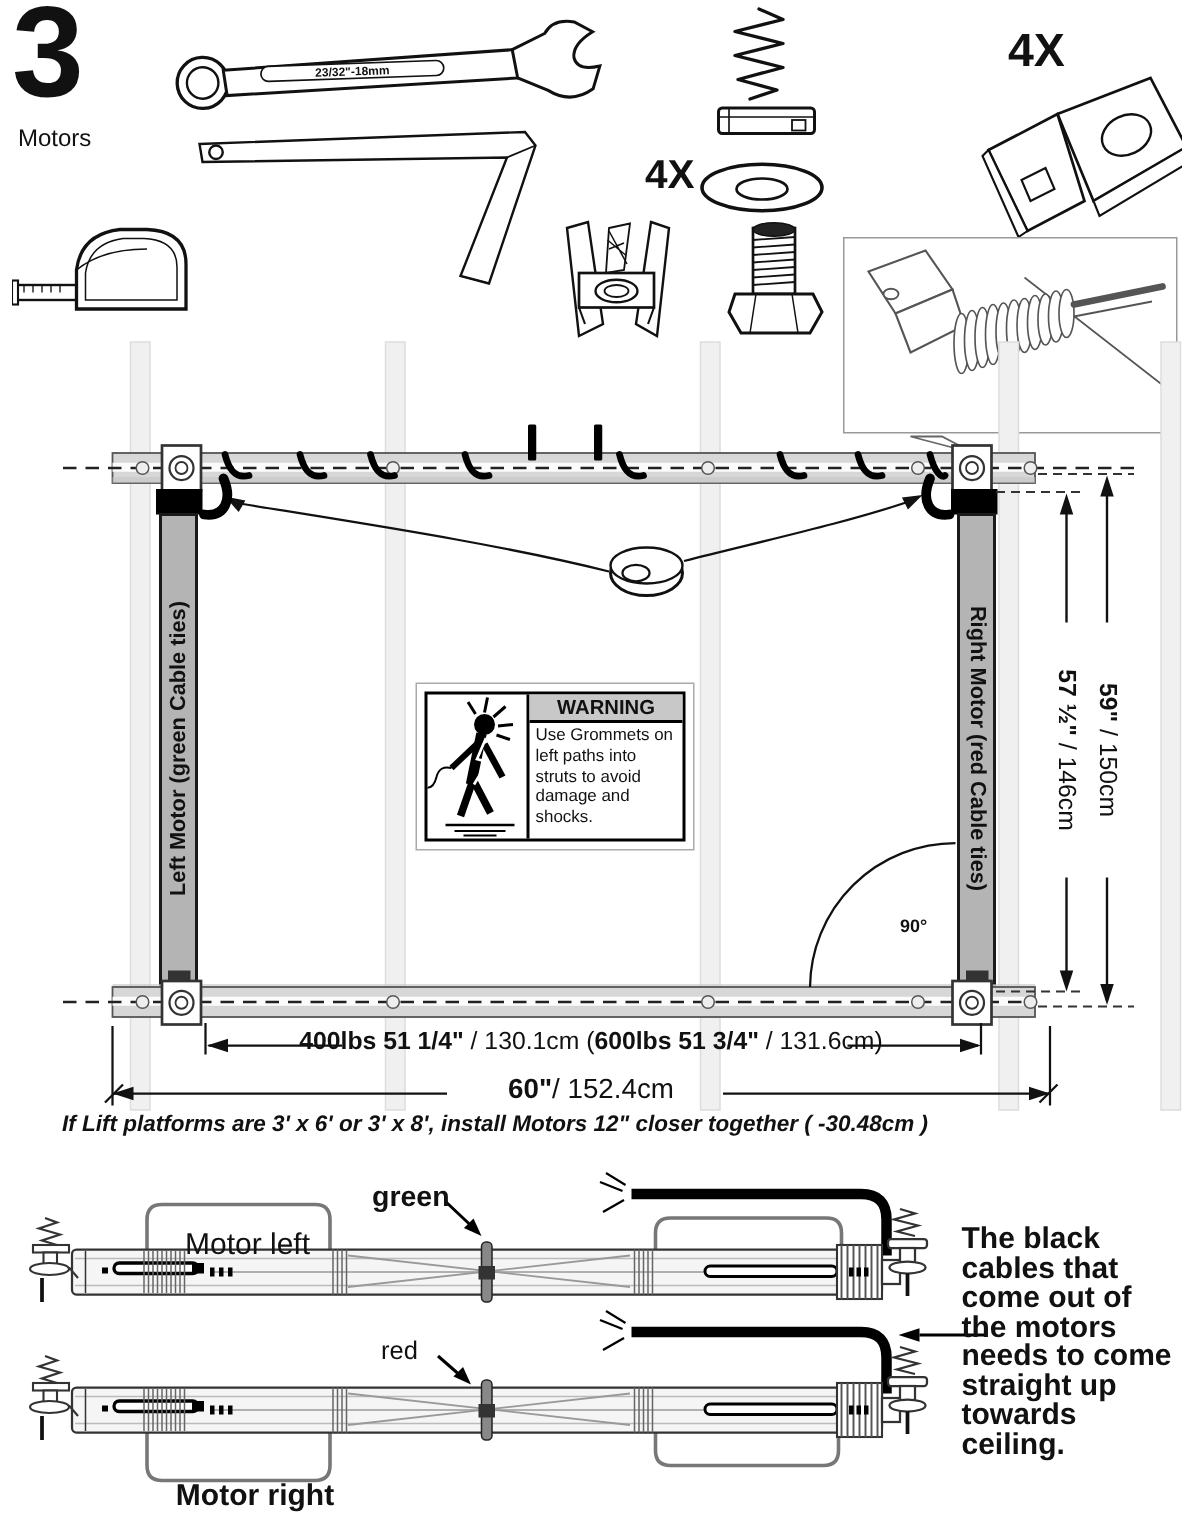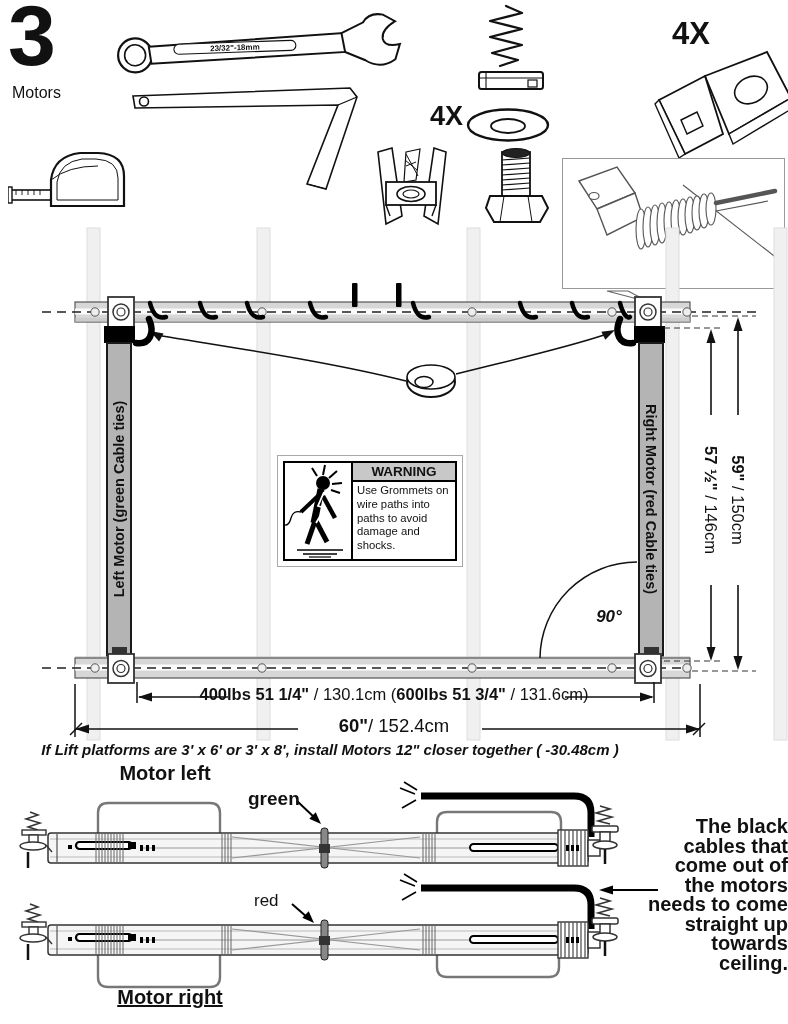--- a/index.html
+++ b/index.html
@@ -1,19 +1,19 @@
 <!DOCTYPE html>
 <html><head>
 <meta charset="utf-8">
 <style>
   html,body{margin:0;padding:0;background:#fff;}
   #canvas{position:relative;width:788px;height:1024px;background:#fff;overflow:hidden;
           font-family:"Liberation Sans",sans-serif;color:#111;}
   .abs{position:absolute;}
-  .ctr{display:flex;align-items:center;justify-content:center;text-align:right;}
+  .ctr{display:flex;align-items:center;justify-content:center;text-align:left;}
   svg{display:block;}
   .vlabel{position:absolute;display:flex;align-items:center;justify-content:center;
           white-space:pre;font-weight:700;}
   .dimtxt{white-space:pre;}
 </style>
 </head>
 <body>
 
 <div id="canvas">
 
@@ -274,21 +274,21 @@
       <polygon points="700,729 686,724.5 686,733.5"></polygon>
     </g>
   </svg>
 
   <div class="vlabel" style="left:-37px;top:487px;width:312px;height:24px;transform:rotate(-90deg);font-size:14.5px;">Left Motor (green Cable ties)</div>
   <div class="vlabel" style="left:495px;top:487px;width:312px;height:24px;transform:rotate(90deg);font-size:14.5px;">Right Motor (red Cable ties)</div>
 
   <div class="vlabel" style="left:626px;top:489px;width:170px;height:22px;transform:rotate(90deg);font-size:16.5px;background:#fff;"><span class="dimtxt" style="font-weight:700;">57 ½"</span><span class="dimtxt" style="font-weight:400;"> / 146cm</span></div>
   <div class="vlabel" style="left:653px;top:489px;width:170px;height:22px;transform:rotate(90deg);font-size:16.5px;background:#fff;"><span class="dimtxt" style="font-weight:700;">59"</span><span class="dimtxt" style="font-weight:400;"> / 150cm</span></div>
 
-  <div class="abs ctr" style="left:586px;top:606px;width:46px;height:22px;font-size:17px;font-weight:700;font-style:italic;">90°</div>
+  <div class="abs ctr" style="left:586px;top:606px;width:46px;height:22px;font-size:12px;font-weight:700;">90°</div>
 
   <div class="abs" style="left:277px;top:455px;width:186px;height:112px;border:1px solid #aaa;background:#fff;padding:5px;box-sizing:border-box;">
     <div style="display:flex;height:100%;border:2px solid #000;box-sizing:border-box;">
       <div style="width:66px;border-right:2px solid #000;flex:none;">
         <svg width="64" height="96" viewBox="0 0 64 96">
           <g stroke="#000" stroke-width="2">
             <line x1="38" y1="12" x2="40" y2="2"></line>
               <line x1="44" y1="15" x2="52" y2="8"></line>
             <line x1="47" y1="21" x2="57" y2="20"></line>
               <line x1="32" y1="13" x2="27" y2="5"></line>
@@ -302,21 +302,21 @@
           <line x1="31" y1="58" x2="42" y2="79" stroke="#000" stroke-width="5"></line>
           <path d="M16,49 q-8,-2 -10,6 q-2,8 -7,7" fill="none" stroke="#000" stroke-width="1.3"></path>
           <path d="M39,29 L33,43 L40,45 L31,60" fill="none" stroke="#fff" stroke-width="1.8"></path>
           <line x1="12" y1="87" x2="58" y2="87" stroke="#000" stroke-width="1.6"></line>
           <line x1="18" y1="91" x2="52" y2="91" stroke="#000" stroke-width="1.4"></line>
           <line x1="24" y1="94" x2="46" y2="94" stroke="#000" stroke-width="1.2"></line>
         </svg>
       </div>
       <div style="flex:1;display:flex;flex-direction:column;min-width:0;">
         <div class="ctr" style="background:#c8c8c8;border-bottom:2px solid #000;font-weight:700;font-size:13.5px;padding:1px 0;">WARNING</div>
-        <div style="padding:2px 4px;font-size:11.3px;line-height:1.22;">Use Grommets on wire paths into paths to avoid damage and shocks.</div>
+        <div style="padding:2px 4px;font-size:11.3px;line-height:1.22;">Use Grommets on left paths into struts to avoid damage and shocks.</div>
       </div>
     </div>
   </div>
 
   <div class="abs ctr" style="left:0;top:685px;width:788px;font-size:16.5px;white-space:pre;"><span class="dimtxt" style="font-weight:700;">400lbs 51 1/4"</span><span class="dimtxt"> / 130.1cm (</span><span class="dimtxt" style="font-weight:700;">600lbs 51 3/4"</span><span class="dimtxt"> / 131.6cm)</span></div>
   <div class="abs ctr" style="left:0;top:715px;width:788px;font-size:18.5px;white-space:pre;background:transparent;"><span class="dimtxt" style="font-weight:700;">60"</span><span class="dimtxt">/ 152.4cm</span></div>
   <div class="abs ctr" style="left:0;top:741px;width:660px;font-size:15px;font-weight:700;font-style:italic;">If Lift platforms are 3' x 6' or 3' x 8',  install Motors 12" closer together ( -30.48cm )</div>
 
   <svg class="abs" style="left:0;top:770px;" width="788" height="254" viewBox="0 770 788 254">
 
@@ -479,19 +479,19 @@
       <line x1="28" y1="944" x2="28" y2="960" stroke="#111" stroke-width="2.5"></line>
 
       <line x1="292" y1="904" x2="308" y2="918" stroke="#000" stroke-width="2"></line>
       <polygon points="314,923 302.3,917.7 308.7,911.3" fill="#000"></polygon>
     </g>
 
     <line x1="613" y1="890" x2="658" y2="890" stroke="#000" stroke-width="2"></line>
     <polygon points="599,890 613,885.5 613,894.5" fill="#000"></polygon>
   </svg>
 
-  <div class="abs ctr" style="left:95px;top:762px;width:140px;font-size:20px;font-weight:700;">Motor left</div>
+  <div class="abs ctr" style="left:95px;top:819px;width:140px;font-size:20px;font-weight:400;">Motor left</div>
   <div class="abs" style="left:248px;top:788px;font-size:19px;font-weight:700;">green</div>
   <div class="abs" style="left:254px;top:891px;font-size:17px;font-weight:400;">red</div>
-  <div class="abs ctr" style="left:95px;top:986px;width:150px;font-size:20px;font-weight:700;text-decoration:underline;">Motor right</div>
+  <div class="abs ctr" style="left:95px;top:986px;width:150px;font-size:20px;font-weight:700;">Motor right</div>
   <div class="abs ctr" style="left:641px;top:817px;width:147px;font-size:20px;font-weight:700;line-height:19.5px;">The black cables that come out of the motors needs to come straight up towards ceiling.</div>
 
 </div>
 
 </body></html>

